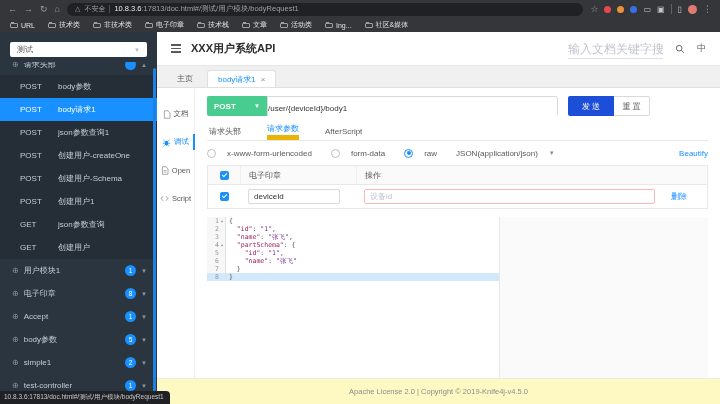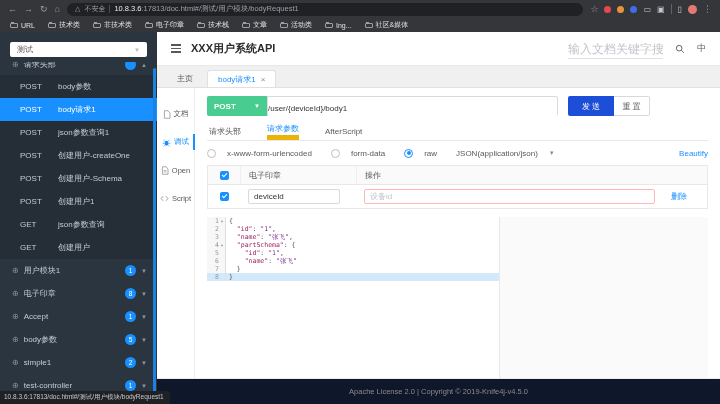--- a/index.html
+++ b/index.html
@@ -110,21 +110,21 @@
   .ed-row{ display:flex; height:8px; line-height:8px; white-space:pre; }
   .ed-num{ width:12px; text-align:right; color:#999; background:#f7f7f7; flex-shrink:0; }
   .ed-fold{ width:7px; color:#888; background:#f7f7f7; border-right:1px solid #e0e0e0; text-align:center; font-size:5px; flex-shrink:0; }
   .ed-code{ flex:1; padding-left:3px; }
   .ed-row.active, .ed-row.active .ed-num, .ed-row.active .ed-fold{ background:#d2e8fb; }
   .tk-key{ color:#9c1f5f; }
   .tk-str{ color:#7b2d90; }
   .tk-pun{ color:#555; }
   .right-pane{ flex:1; background:#fafafa; }
 
-  .footer{ height:26px; flex-shrink:0; background:#0f172a; border-top:1px solid #ebebeb; display:flex; align-items:center; justify-content:center; font-size:7.5px; color:#8c8c8c; }
+  .footer{ height:26px; flex-shrink:0; background:#fef9c3; border-top:1px solid #ebebeb; display:flex; align-items:center; justify-content:center; font-size:7.5px; color:#8c8c8c; }
 
   .status-bubble{ position:absolute; left:0; bottom:0; background:#202124; color:#c5c9cd; font-size:6.5px; padding:2px 6px 2px 4px; border-top-right-radius:4px; white-space:nowrap; z-index:10; }
 </style>
 </head>
 <body>
 
 <div class="screen">
 
   <div class="chrome">
     <div class="addr-row">

